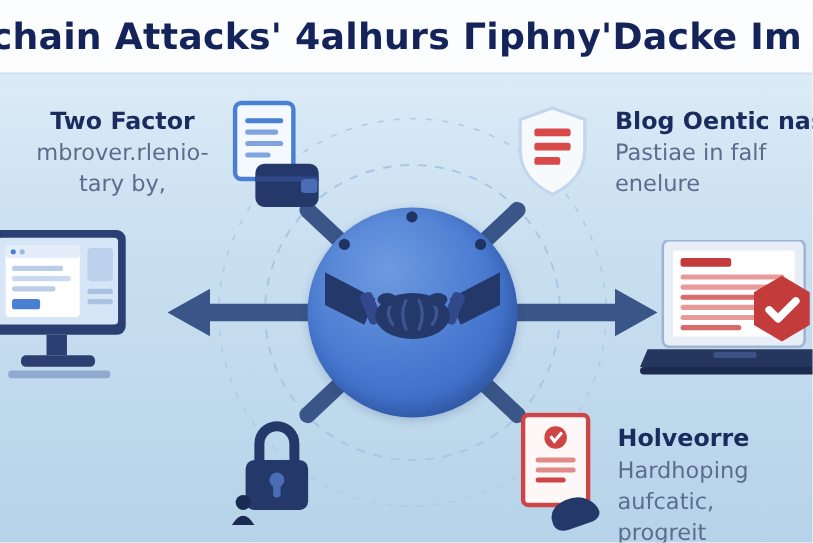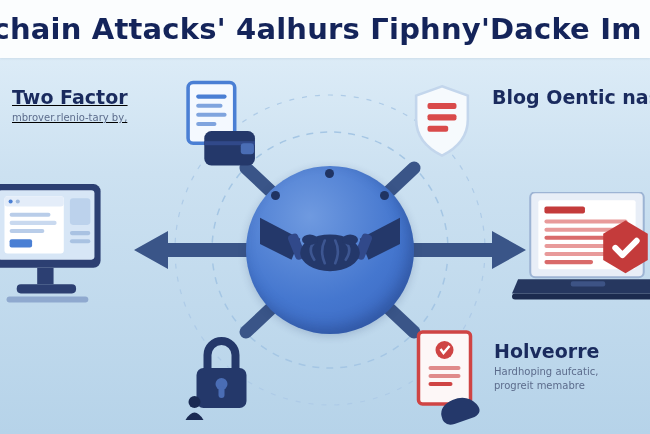--- a/index.html
+++ b/index.html
@@ -13,22 +13,22 @@
     display:flex; align-items:center; justify-content:center; z-index:4;
     box-shadow:0 1px 2px rgba(30,50,90,0.08);
   }
   .title {
     font-size:29px; font-weight:bold; color:#14245a; white-space:nowrap; letter-spacing:0.2px;
   }
   .overlay { position:absolute; left:0; top:0; z-index:1; pointer-events:none; }
   .icon-abs { position:absolute; z-index:2; }
   .text-block { position:absolute; z-index:2; }
   .heading { font-size:19px; font-weight:bold; color:#1a2b5e; margin-bottom:3px; white-space:nowrap; }
-  .subline { font-size:10px; color:#5c6c8c; line-height:1.38; }
-  .tb-center { text-align:left;text-decoration:underline; }
+  .subline { font-size:18px; color:#5c6c8c; line-height:1.38; }
+  .tb-center { text-align:center; }
   .tb-left { text-align:left; }
   .hub {
     position:absolute; left:246px; top:166px; width:168px; height:168px; border-radius:50%;
     background:radial-gradient(circle at 38% 30%, #6f9ae0 0%, #4577cf 55%, #3763bd 100%);
     box-shadow: inset -5px -7px 14px rgba(20,40,90,0.3), 0 2px 8px rgba(30,50,100,0.2);
     z-index:3;
   }
   .hub svg { position:absolute; left:14px; top:22px; }
   .bolt { position:absolute; width:9px; height:9px; border-radius:50%; background:#203463; }
   .bolt1 { left:79px; top:3px; }
@@ -55,20 +55,21 @@
     <div class="title">ockchain Attacks' 4alhurs Гiphny'Dacke Im just</div>
   </div>
 
   <div class="text-block tb-center" style="left:12px; top:86px; width:172px;">
     <div class="heading">Two Factor</div>
     <div class="subline">mbrover.rlenio-tary by,</div>
   </div>
 
   <div class="text-block tb-left" style="left:492px; top:86px; width:158px;">
     <div class="heading">Blog Oentic nasa</div>
+    <div class="subline">Pastiae in falf enelure</div>
   </div>
 
 
   <div class="text-block tb-left" style="left:494px; top:340px; width:158px;">
     <div class="heading">Holveorre</div>
     <div class="subline">Hardhoping aufcatic,</div>
     <div class="subline">progreit memabre</div>
   </div>
 
   <div class="icon-abs" style="left:182px; top:80px; width:76px; height:94px;">

